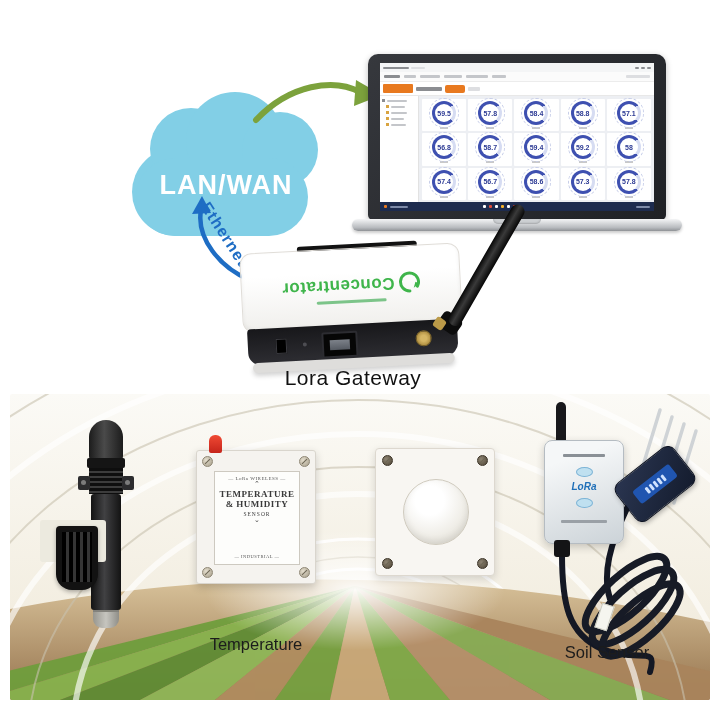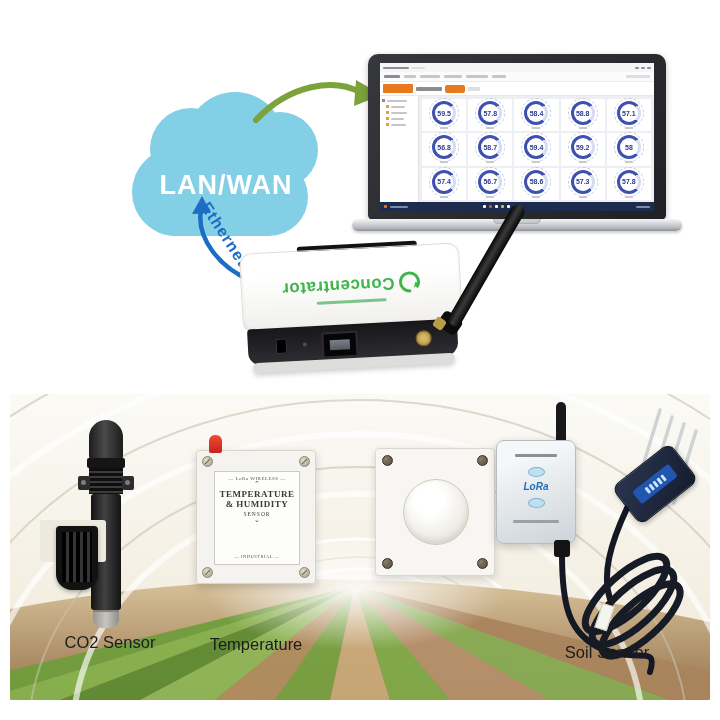--- a/index.html
+++ b/index.html
@@ -123,21 +123,21 @@
   
   .ill-box{position:absolute;left:365px;top:54px;width:118px;height:126px;background:#f8f6f2;
            border:1px solid #ddd8cf;border-radius:4px;box-shadow:0 3px 8px rgba(0,0,0,.15);}
   .screw.dark{background:radial-gradient(circle at 35% 35%,#8d8372,#4f4636);border-color:#3c3428;}
   .ill-dome{position:absolute;left:27px;top:30px;width:64px;height:64px;border-radius:50%;
             background:radial-gradient(circle at 40% 32%,#ffffff 25%,#f0eee8 60%,#d6d2c7);
             border:1px solid #cfcabe;box-shadow:inset 0 -3px 6px rgba(0,0,0,.08);}
 
   
   .soil-ant{position:absolute;left:546px;top:8px;width:10px;height:42px;background:#18181b;border-radius:5px 5px 2px 2px;}
-  .soil-box{position:absolute;left:486px;top:46px;width:78px;height:102px;border-radius:8px;
+  .soil-box{position:absolute;left:534px;top:46px;width:78px;height:102px;border-radius:8px;
             background:linear-gradient(160deg,#f5f7f8 20%,#ccd3d8);border:1px solid #b5bcc2;
             box-shadow:0 3px 8px rgba(0,0,0,.2);display:flex;flex-direction:column;align-items:center;}
   .soil-tbar{width:42px;height:3px;background:#8a9096;border-radius:1px;margin-top:13px;}
   .soil-oval{width:15px;height:8px;border-radius:50%;background:#bfe0f0;border:1px solid #7db4d6;margin-top:10px;}
   .soil-lora{color:#1f6fb8;font-weight:bold;font-style:italic;font-size:10px;margin-top:4px;}
   .soil-bbar{width:46px;height:3px;background:#9aa0a6;border-radius:1px;margin-top:12px;}
   .soil-gland{position:absolute;left:544px;top:146px;width:16px;height:17px;background:#141416;border-radius:3px;}
   .soil-probe{position:absolute;left:608px;top:66px;width:72px;height:46px;border-radius:9px;transform:rotate(-38deg);
               background:linear-gradient(145deg,#2a3550,#141c2e);border:1px solid #0d1322;
               display:flex;align-items:center;justify-content:center;box-shadow:0 2px 5px rgba(0,0,0,.3);}
@@ -365,20 +365,21 @@
       <span class="gw-rj45">
           <span class="gw-rj45-inner"></span>
         </span>
       <span class="gw-sma"></span>
     </div>
     <div class="gw-lip"></div>
   </div>
   <div class="antenna-elbow"></div>
   <div class="antenna-sma"></div>
   <div class="antenna-rod"></div>
+  <div class="gateway-caption">Lora Gateway</div>
 
   <div class="greenhouse">
     <svg width="700" height="306" viewBox="0 0 700 306" style="position:absolute;left:0;top:0;">
       <defs>
         <linearGradient id="sky" x1="0" y1="0" x2="0" y2="1">
           <stop offset="0" stop-color="#fbfaf6"></stop>
             <stop offset="0.7" stop-color="#f3eee1"></stop>
             <stop offset="1" stop-color="#ece4d2"></stop>
         </linearGradient>
         <linearGradient id="soil" x1="0" y1="0" x2="0" y2="1">
@@ -450,21 +451,20 @@
 
     <div class="co2">
       <div class="co2-cap"></div>
       <div class="co2-collar"></div>
       <div class="co2-ribs"></div>
       <div class="co2-ear" style="left:-4px;"></div>
       <div class="co2-ear" style="right:-4px;"></div>
       <div class="co2-tube"></div>
       <div class="co2-tip"></div>
     </div>
-    <div class="sensor-label" style="left:40px;top:238px;width:120px;">CO2 Sensor</div>
 
     <div class="th-mount"></div>
     <div class="th-probe">
         <div class="th-probe-slots"></div>
       </div>
     <div class="th-box">
       <div class="th-nub"></div>
       <span class="screw" style="left:5px;top:5px;"></span>
       <span class="screw" style="right:5px;top:5px;"></span>
       <span class="screw" style="left:5px;bottom:5px;"></span>

